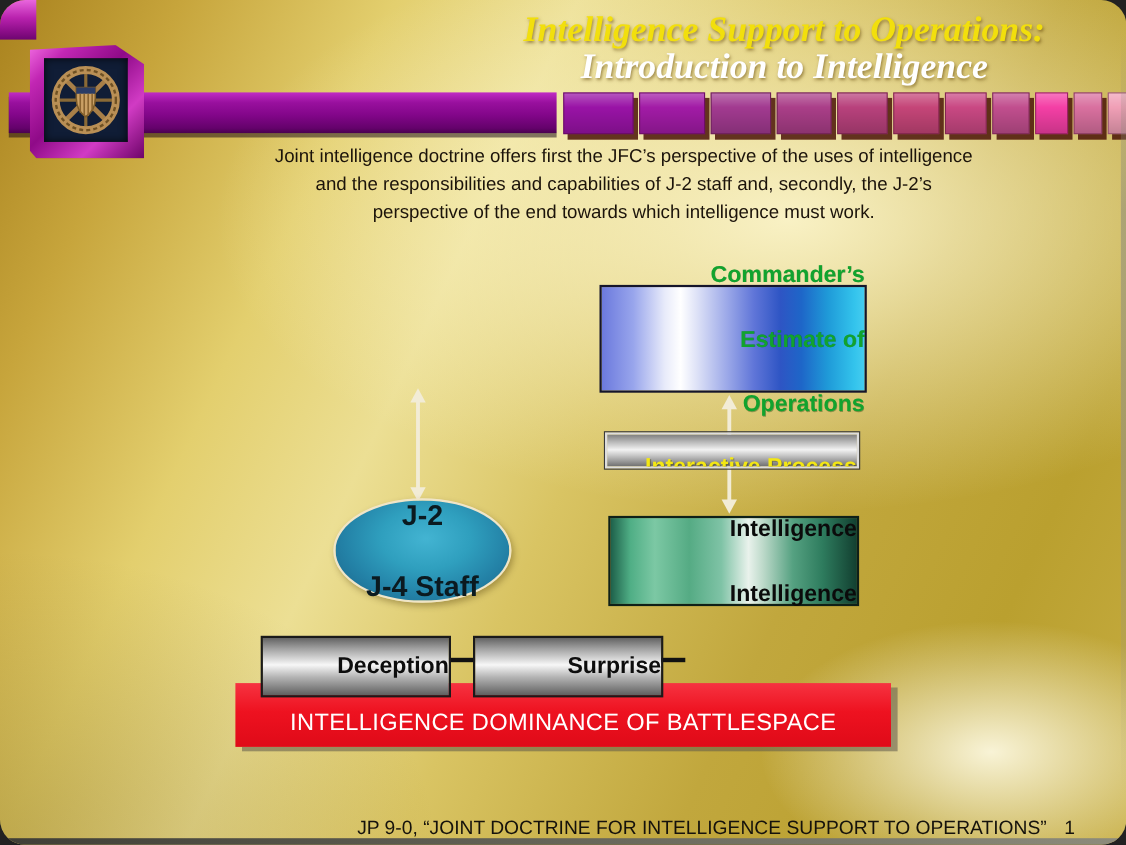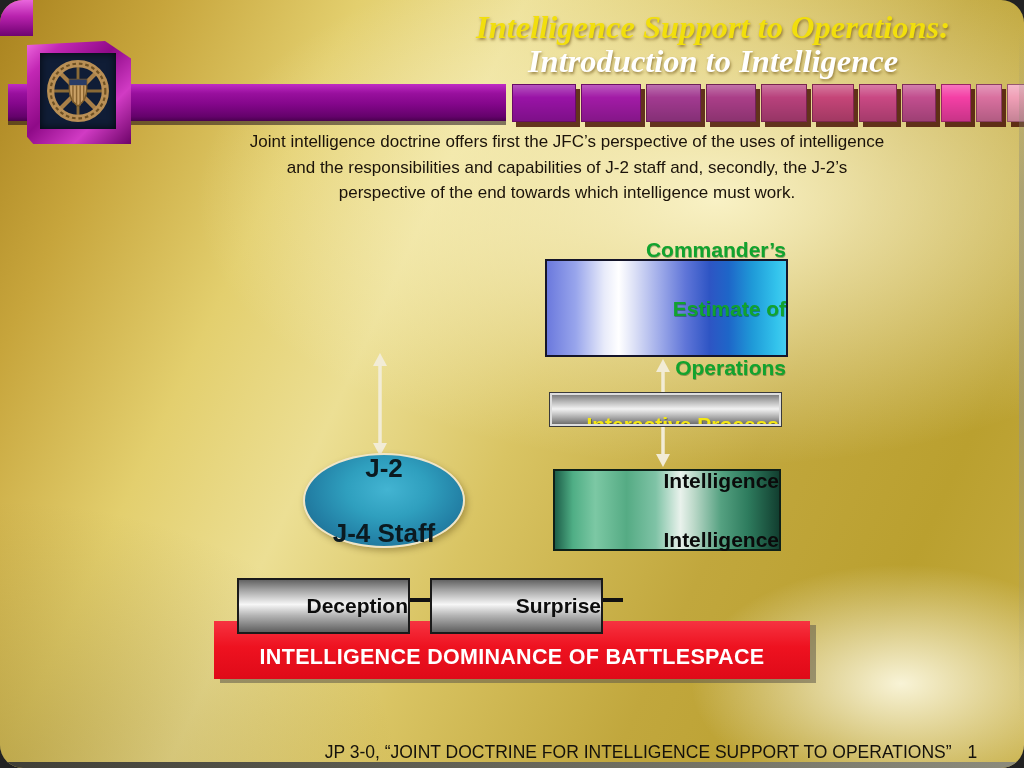--- a/index.html
+++ b/index.html
@@ -67,21 +67,21 @@
   .deception{left:237px;top:578px;width:173px;height:56px;}
   .surprise{left:430px;top:578px;width:173px;height:56px;}
   .opsec{left:621px;top:574px;width:174px;height:63px;}
   .connector{position:absolute;height:4px;background:#111;}
   .c1{left:408px;top:598px;width:24px;}
   .c2{left:601px;top:598px;width:22px;}
   .redbar{position:absolute;left:214px;top:621px;width:596px;height:58px;
     background:linear-gradient(180deg,#f63341 0%,#ee1220 45%,#df0a18 100%);
     box-shadow:6px 4px 0 rgba(95,90,75,0.55);display:flex;justify-content:center;
     align-items:flex-start;padding-top:0;box-sizing:border-box;}
-  .redbar span{margin-top:24px;font-size:21.5px;font-weight:bold;color:#ffffff;
+  .redbar span{margin-top:24px;font-size:21.5px;font-weight:normal;color:#ffffff;
     letter-spacing:0.3px;white-space:nowrap;}
   
   .footer{position:absolute;left:276px;top:742px;width:750px;text-align:center;
     font-size:17.5px;color:#15120c;white-space:nowrap;}
   .footer .pg{margin-left:16px;}
   .bottom-strip{position:absolute;left:0;right:0;bottom:0;height:6px;
     background:linear-gradient(90deg,#3f3e36 0%,#6a695c 55%,#8d8c7c 100%);}
   .right-strip{position:absolute;right:0;top:0;bottom:6px;width:5px;
     background:linear-gradient(180deg,rgba(140,138,120,0) 4%,rgba(140,138,120,0.55) 25%,rgba(150,148,130,0.6) 55%,rgba(150,148,130,0.15) 82%,rgba(150,148,130,0) 95%);}
 </style>
@@ -177,17 +177,17 @@
   <div class="connector c1"></div>
   <div class="connector c2"></div>
   <div class="box graybox deception">
     <span>Deception</span>
   </div>
   <div class="box graybox surprise">
     <span>Surprise</span>
   </div>
 
   <div class="footer">
-    <span>JP 3-0, “JOINT DOCTRINE FOR INTELLIGENCE SUPPORT TO OPERATIONS”</span><span class="pg">1</span>
+    <span>JP 9-0, “JOINT DOCTRINE FOR INTELLIGENCE SUPPORT TO OPERATIONS”</span><span class="pg">1</span>
   </div>
   <div class="bottom-strip"></div>
   <div class="right-strip"></div>
 </div>
 
 </body></html>

